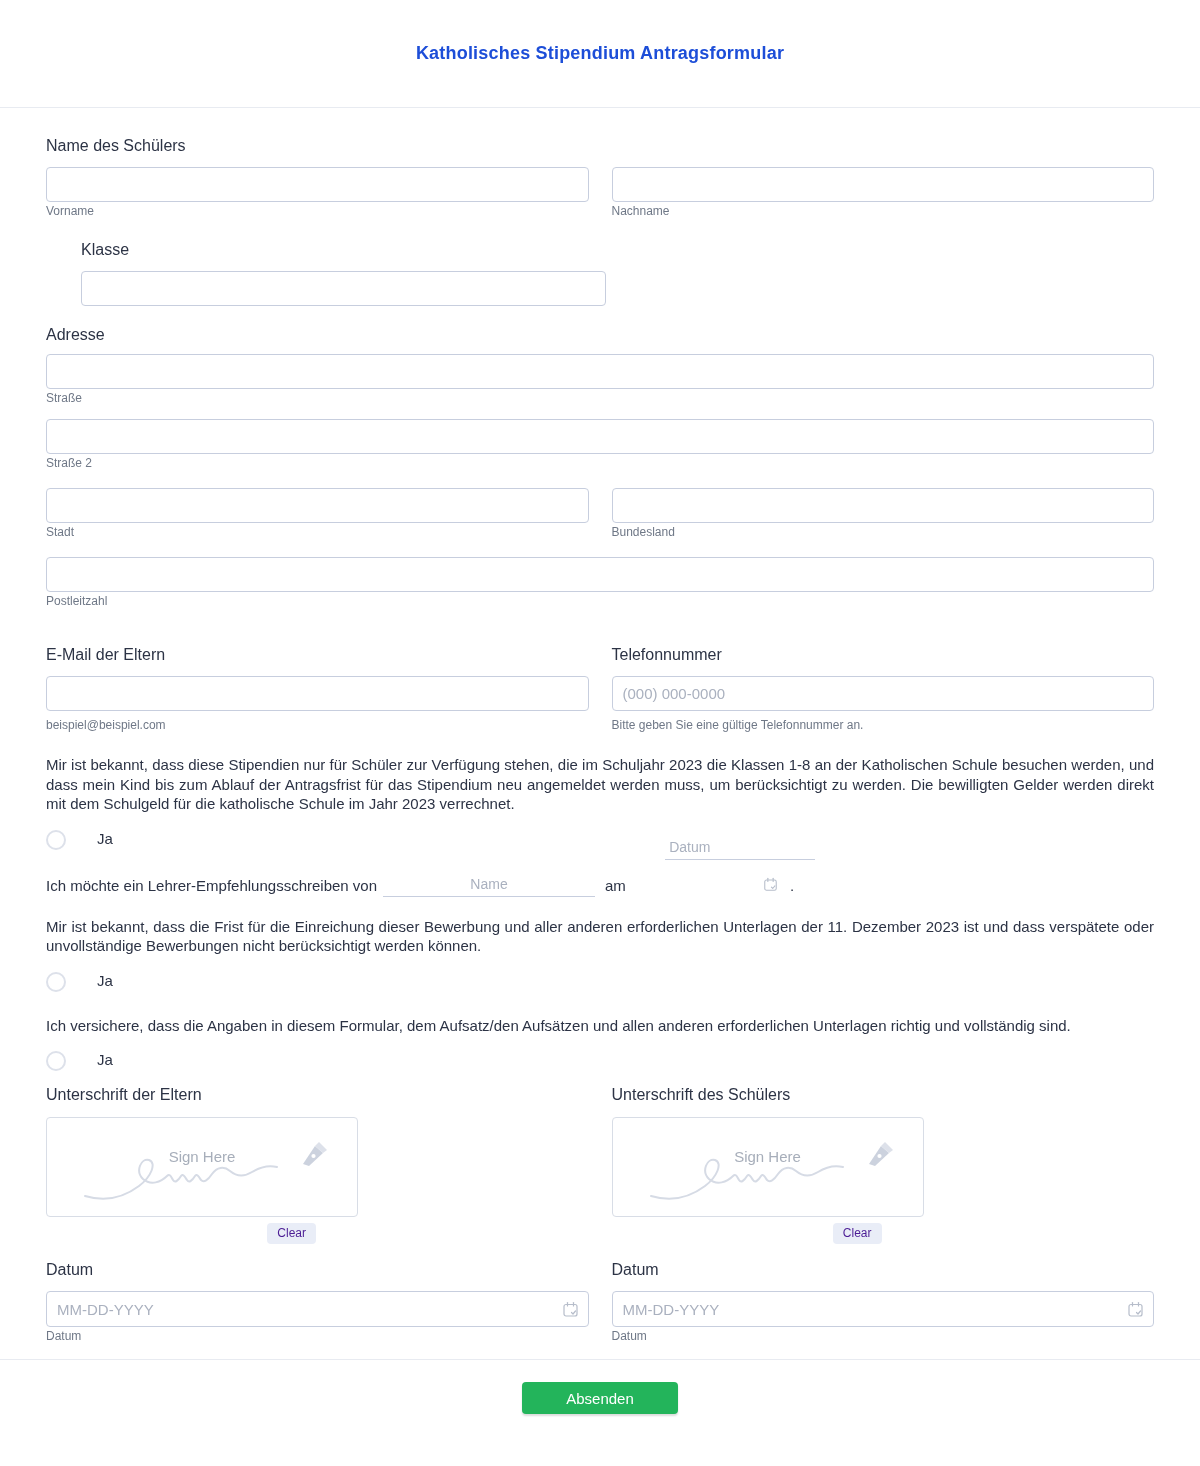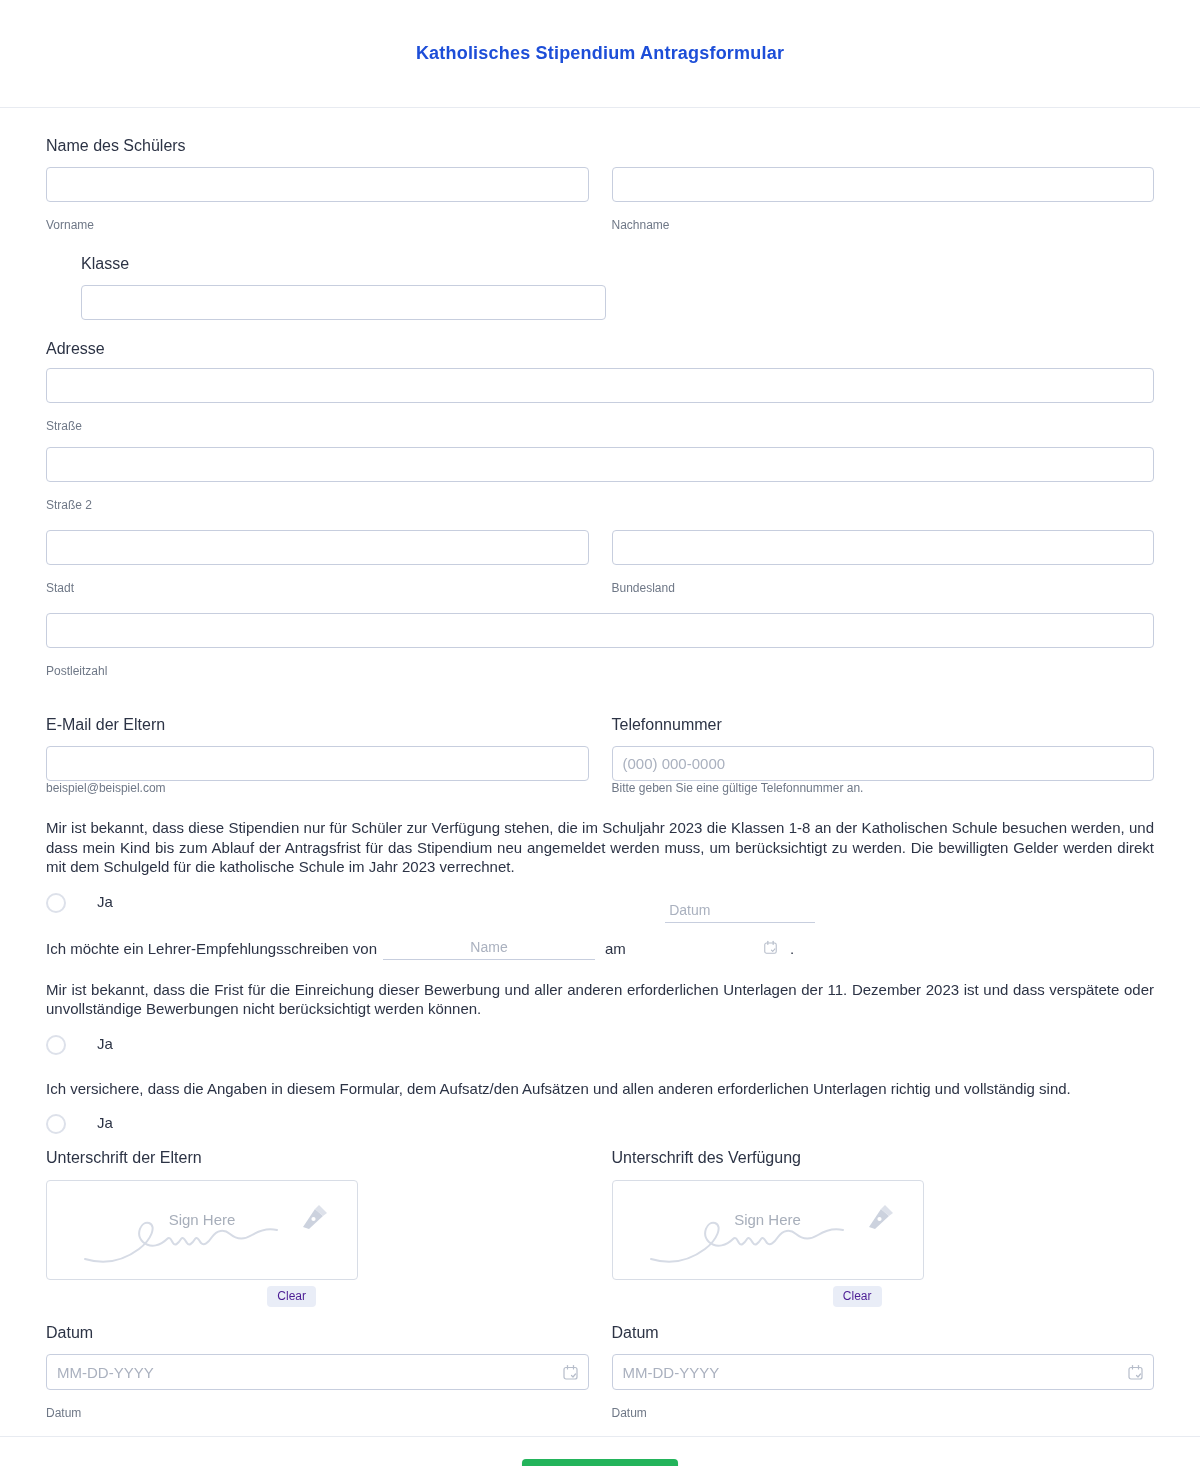--- a/index.html
+++ b/index.html
@@ -11,22 +11,22 @@
   }
   .header {
     height:108px; display:flex; align-items:center; justify-content:center;
     border-bottom:1px solid #e8ebf1;
   }
   .title { font-size:18px; font-weight:bold; color:#1d4ed8; letter-spacing:.2px; }
 
   .content { padding:28px 46px 0 46px; }
 
   .label { font-size:16px; line-height:19px; color:#2c3345; margin-bottom:12px; }
-  .sublabel { font-size:12px; line-height:14px; color:#6f7887; margin-top:16px; }
-  .hint { font-size:12px; line-height:14px; color:#6f7887; }
+  .sublabel { font-size:12px; line-height:14px; color:#6f7887; margin-top:2px; }
+  .hint { font-size:12px; line-height:14px; color:#6f7887; margin-top:7px; }
 
   .input {
     width:100%; height:35px; border:1px solid #c7cede; border-radius:4px;
     background:#fff; font-size:15px; color:#2c3345; padding:0 10px; outline:none;
     font-family:inherit;
   }
   .input::placeholder { color:#aab1bf; }
 
   .row2 { display:grid; grid-template-columns:1fr 1fr; column-gap:23px; }
 
@@ -225,21 +225,21 @@
               <path d="M4 24 L16 6 L24 13 L10 26 Z" fill="#ccd2de"></path>
               <circle cx="14.5" cy="16" r="2.1" fill="#ffffff"></circle>
               <path d="M16 6 L24 13 L28 10 L20 2 Z" fill="#dde1ea"></path>
             </svg>
           </div>
           <div class="clear-row">
             <button class="clear-btn">Clear</button>
           </div>
         </div>
         <div class="col">
-          <div class="label">Unterschrift des Verfügung</div>
+          <div class="label">Unterschrift des Schülers</div>
           <div class="sigpad">
             <span class="sign-here">Sign Here</span>
             <svg class="squiggle" width="270" height="100" viewBox="0 0 270 100" fill="none">
               <path d="M38 80 C58 86 76 82 92 70 C104 61 110 47 102 44 C94 42 88 55 96 63 C104 70 114 66 120 60 C123 57 124 61 126 64 C128 67 131 65 134 60 C136 57 138 61 140 64 C142 67 145 65 148 60 C150 57 152 61 154 64 C157 67 161 64 165 58 C170 51 177 50 183 55 C189 60 197 61 205 56 C213 51 222 49 230 51" stroke="#d6dbe5" stroke-width="2" stroke-linecap="round"></path>
             </svg>
             <svg class="pen" width="30" height="28" viewBox="0 0 30 28">
               <path d="M4 24 L16 6 L24 13 L10 26 Z" fill="#ccd2de"></path>
               <circle cx="14.5" cy="16" r="2.1" fill="#ffffff"></circle>
               <path d="M16 6 L24 13 L28 10 L20 2 Z" fill="#dde1ea"></path>
             </svg>

